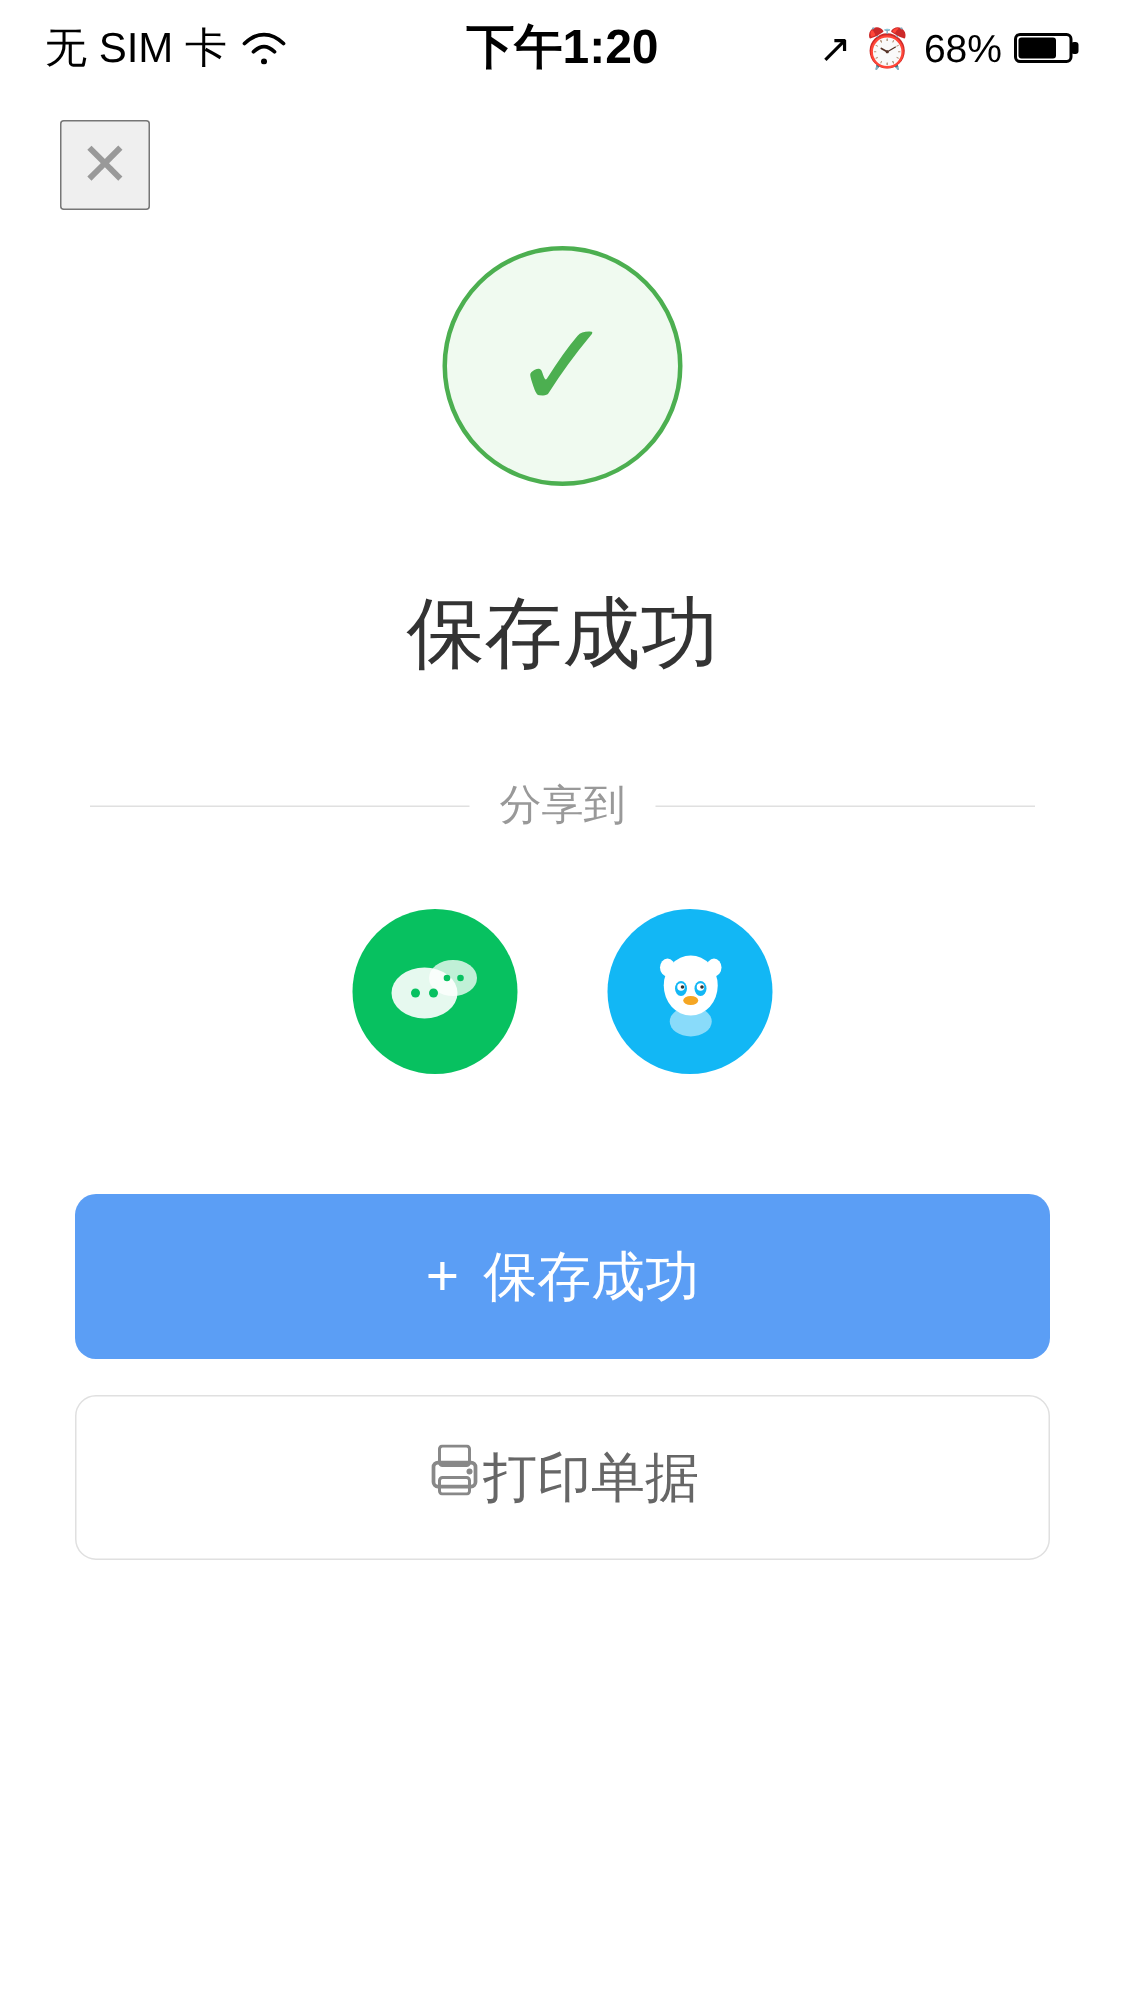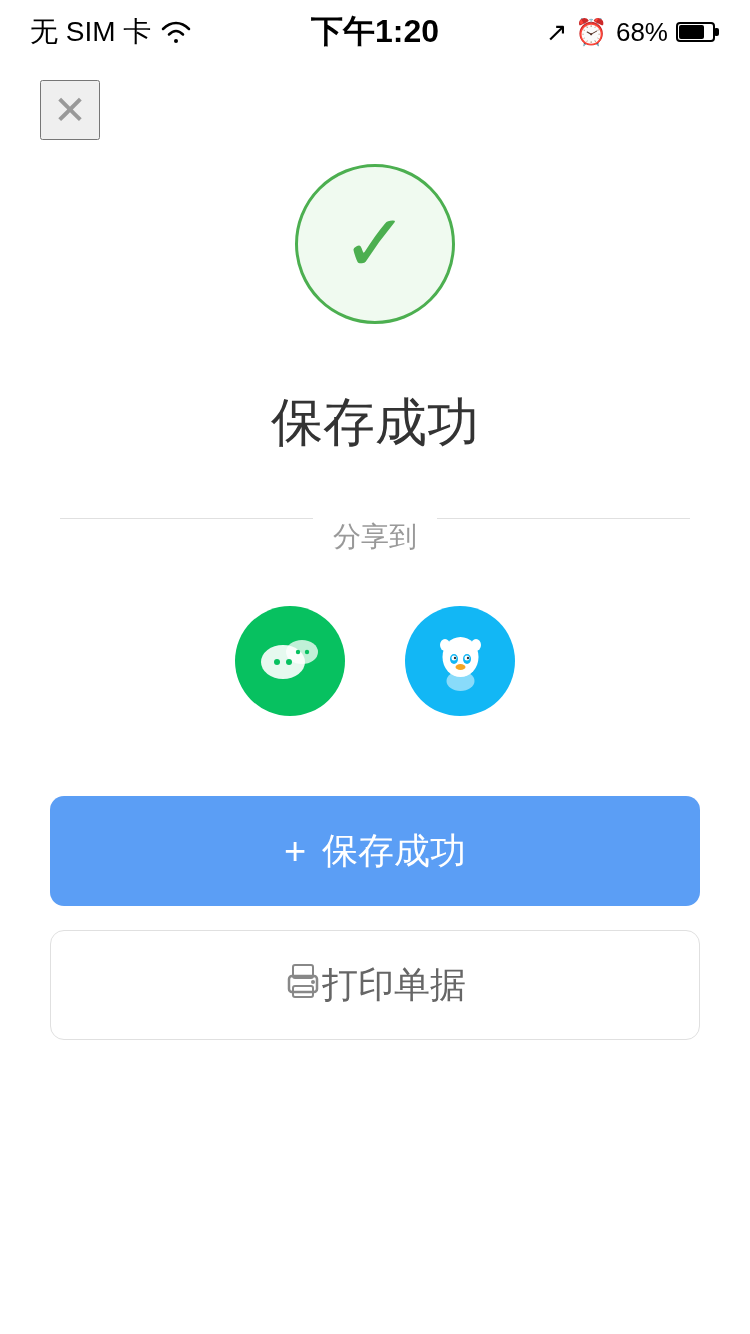--- a/index.html
+++ b/index.html
@@ -108,21 +108,21 @@
       font-weight: 500;
       color: #333;
       margin-bottom: 60px;
       margin-top: 14px;
     }
 
     
     .share-divider {
       width: 100%;
       display: flex;
-      align-items: flex-start;
+      align-items: center;
       padding: 0 60px;
       margin-bottom: 50px;
     }
 
     .divider-line {
       flex: 1;
       height: 1px;
       background: #e0e0e0;
     }
 

